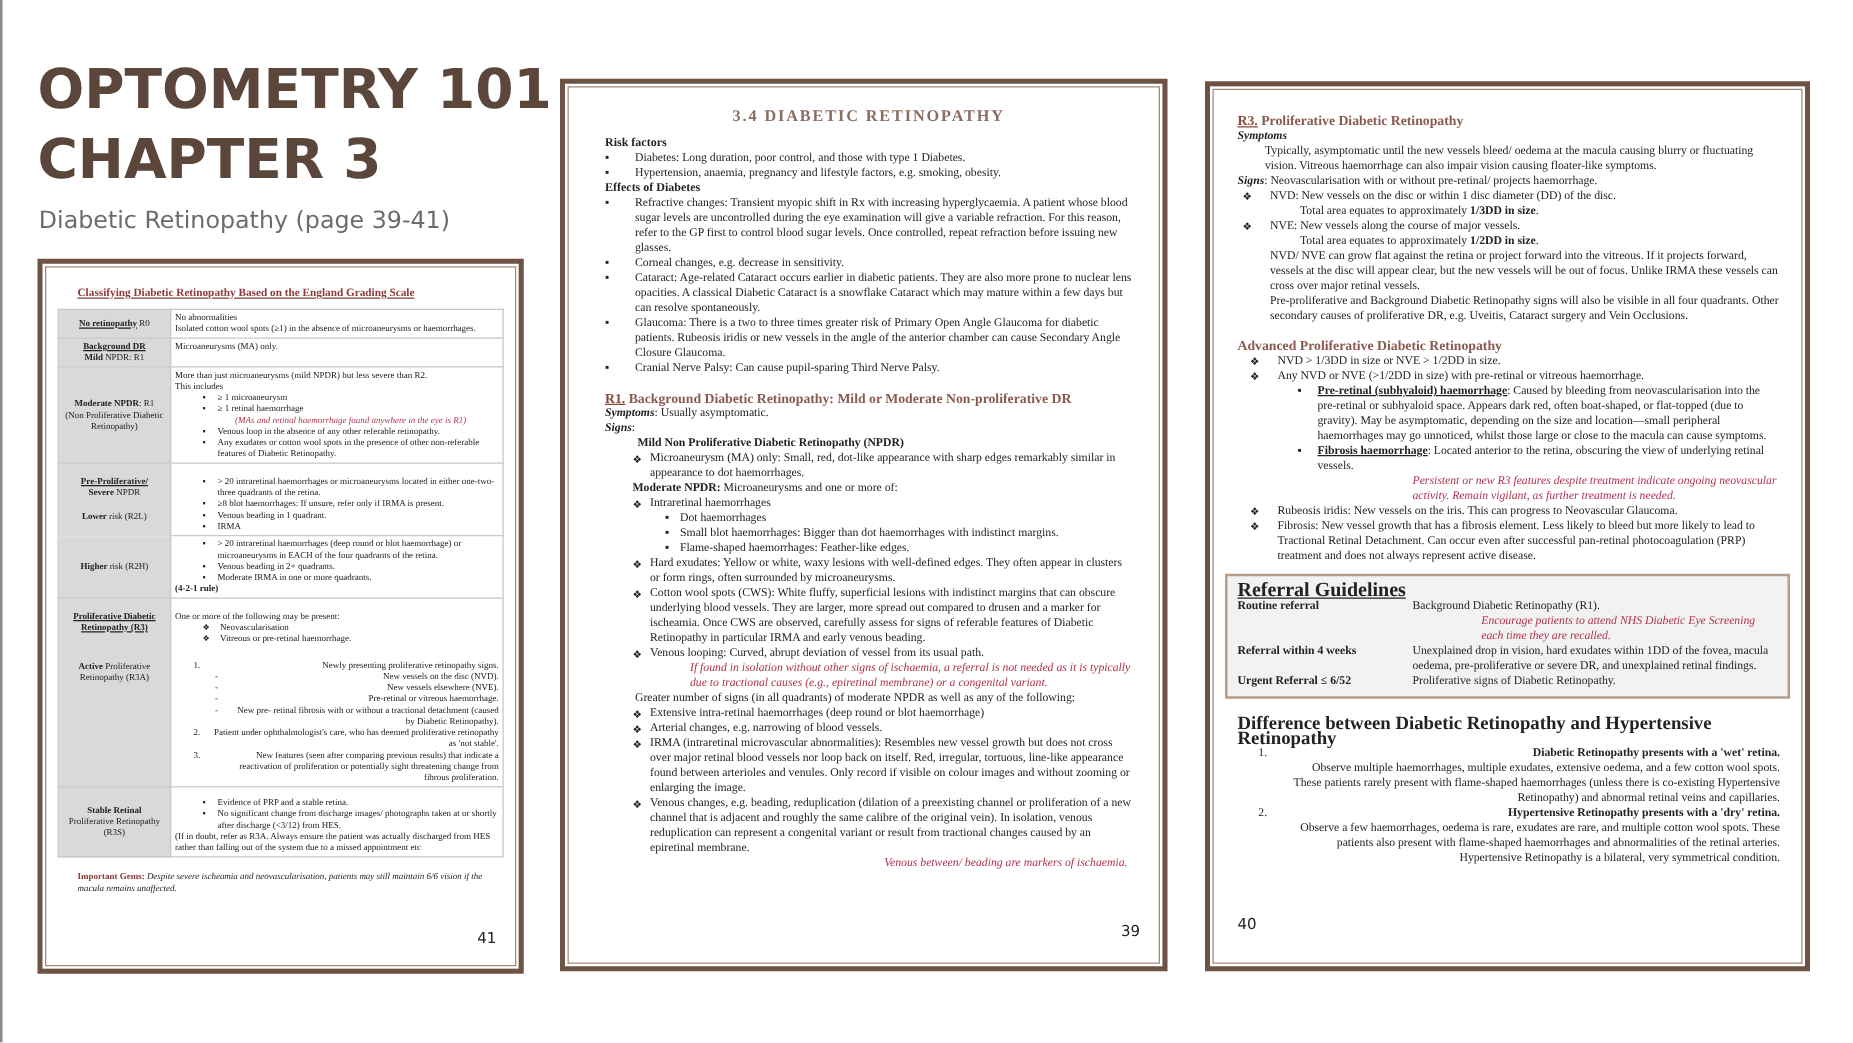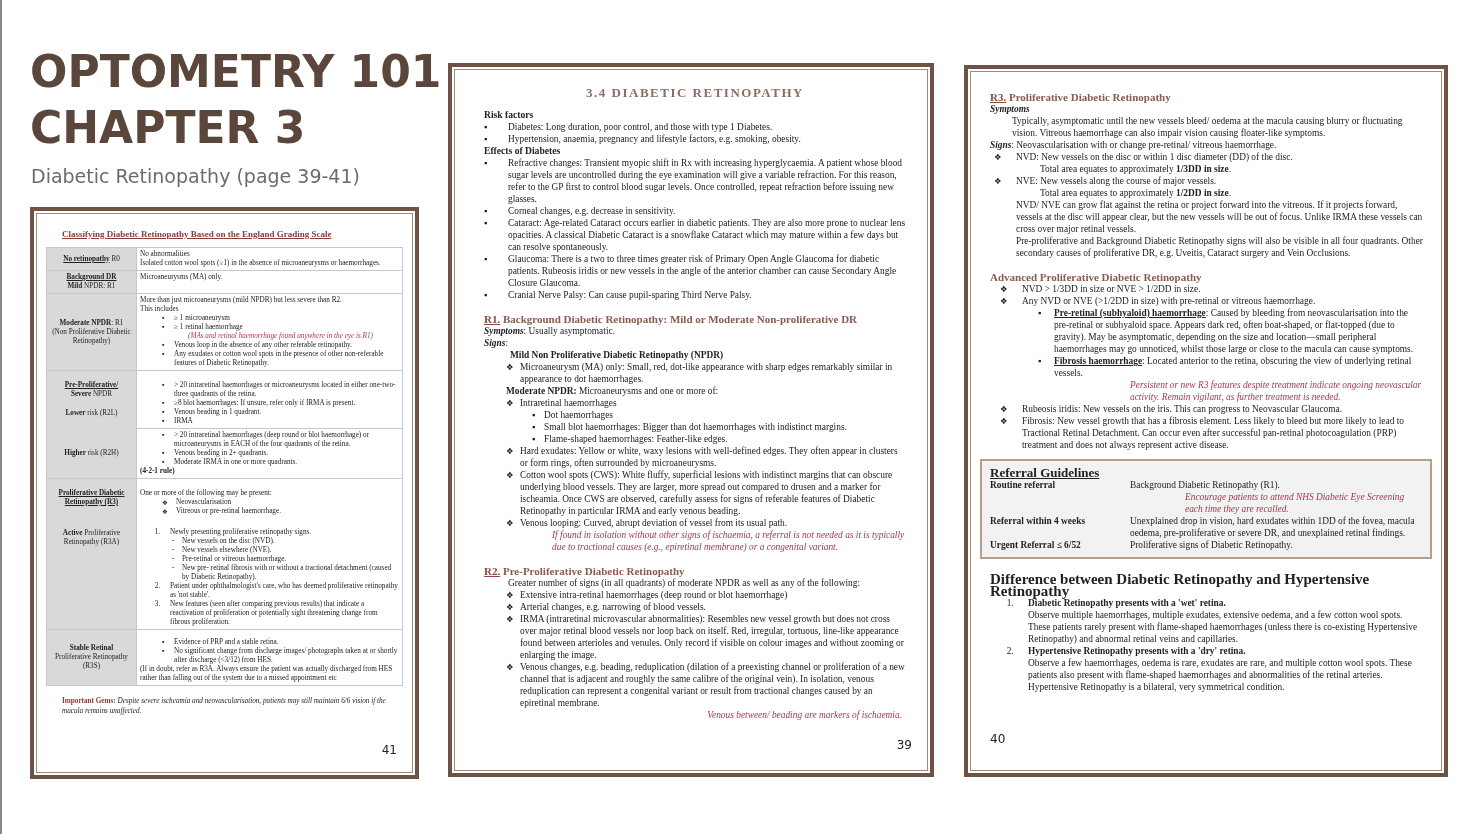--- a/index.html
+++ b/index.html
@@ -24,38 +24,38 @@
   .red { color: #b0334e; font-style: italic; }
   ul.sq { list-style: none; padding-left: 22px; }
   ul.sq li { position: relative; padding-left: 12px; }
   ul.sq li::before { content: "▪"; position: absolute; left: 0; }
   ul.dia { list-style: none; padding-left: 22px; }
   ul.dia li { position: relative; padding-left: 14px; }
   ul.dia li::before { content: "❖"; position: absolute; left: 0; font-size: 0.9em; }
   ul.dash { list-style: none; padding-left: 34px; }
   ul.dash li { position: relative; padding-left: 10px; }
   ul.dash li::before { content: "-"; position: absolute; left: 0; }
-  ol.num { padding-left: 22px; }
+  ol.num { padding-left: 22px; text-align: right; }
   ol.num > li { padding-left: 8px; }
   .gems { font-size: 7.2px; margin: 10px 0 0 16px; line-height: 10px; }
   .gems .g { color: #8a3b3b; font-weight: 700; }
 
   
   #p39 { left: 448px; top: 63px; width: 486px; height: 714px; padding: 20px 24px 10px 32px; font-size: 9.4px; line-height: 12px; }
   .sec-title { font-size: 13px; color: #8a6e64; letter-spacing: 1.5px; margin-bottom: 10px; font-weight: 700; text-align: center; }
   .h-sub { font-weight: 700; font-size: 9.6px; }
   .r-head { font-weight: 700; color: #8a5a50; font-size: 11px; margin-top: 12px; }
   .r-head .rn { text-decoration: underline; color: #8a4a3f; }
   .ind1 { padding-left: 26px; }
   .right-note { text-align: right; padding-right: 4px; }
 
   
   #p40 { left: 964px; top: 65px; width: 484px; height: 712px; padding: 22px 20px 10px 22px; font-size: 9.4px; line-height: 12px; }
   .ref-box { border: 2px solid #b59e8c; background: #f2f2f2; margin: 8px -8px 8px -10px; padding: 6px 8px 6px 8px; }
-  .ref-box .rt { font-weight: 700; text-decoration: underline; font-size: 13px; }
+  .ref-box .rt { font-weight: 700; text-decoration: underline; font-size: 16px; }
   .ref-row { display: flex; }
   .ref-row .k { width: 140px; font-weight: 700; flex-shrink: 0; }
   .ref-row .v { flex: 1; }
 </style>
 </head>
 <body>
 
 <div class="slide-border"></div>
 
 <div class="title">
@@ -199,37 +199,36 @@
     <li>Small blot haemorrhages: Bigger than dot haemorrhages with indistinct margins.</li>
     <li>Flame-shaped haemorrhages: Feather-like edges.</li>
   </ul>
   <ul class="dia ind1">
     <li>Hard exudates: Yellow or white, waxy lesions with well-defined edges. They often appear in clusters or form rings, often surrounded by microaneurysms.</li>
     <li>Cotton wool spots (CWS): White fluffy, superficial lesions with indistinct margins that can obscure underlying blood vessels. They are larger, more spread out compared to drusen and a marker for ischeamia. Once CWS are observed, carefully assess for signs of referable features of Diabetic Retinopathy in particular IRMA and early venous beading.</li>
     <li>Venous looping: Curved, abrupt deviation of vessel from its usual path.</li>
   </ul>
   <div class="red" style="padding-left:68px">If found in isolation without other signs of ischaemia, a referral is not needed as it is typically due to tractional causes (e.g., epiretinal membrane) or a congenital variant.</div>
 
-  <div class="r-head"><span class="rn">R2.</span><span> Pre-Proliferative Diabetic Retinopathy</span></div>
   <div class="ind1" style="padding-left:24px">Greater number of signs (in all quadrants) of moderate NPDR as well as any of the following:</div>
   <ul class="dia ind1">
     <li>Extensive intra-retinal haemorrhages (deep round or blot haemorrhage)</li>
     <li>Arterial changes, e.g. narrowing of blood vessels.</li>
     <li>IRMA (intraretinal microvascular abnormalities): Resembles new vessel growth but does not cross over major retinal blood vessels nor loop back on itself. Red, irregular, tortuous, line-like appearance found between arterioles and venules. Only record if visible on colour images and without zooming or enlarging the image.</li>
     <li>Venous changes, e.g. beading, reduplication (dilation of a preexisting channel or proliferation of a new channel that is adjacent and roughly the same calibre of the original vein). In isolation, venous reduplication can represent a congenital variant or result from tractional changes caused by an epiretinal membrane.</li>
   </ul>
   <div class="red right-note">Venous between/ beading are markers of ischaemia.</div>
   <div class="page-num" style="right:18px;bottom:22px">39</div>
 </div>
 
 <div class="page" id="p40">
   <div class="r-head" style="margin-top:0"><span class="rn">R3.</span><span>  Proliferative Diabetic Retinopathy</span></div>
   <div><b><i>Symptoms</i></b></div>
   <div style="padding-left:22px">Typically, asymptomatic until the new vessels bleed/ oedema at the macula causing blurry or fluctuating vision.  Vitreous haemorrhage can also impair vision causing floater-like symptoms.</div>
-  <div><b><i>Signs</i></b><span>: Neovascularisation with or change pre-retinal/ vitreous haemorrhage.</span></div>
+  <div><b><i>Signs</i></b><span>: Neovascularisation with or without pre-retinal/ projects haemorrhage.</span></div>
   <ul class="dia" style="padding-left:4px">
     <li style="padding-left:22px"><span>NVD: New vessels on the disc or within 1 disc diameter (DD) of the disc.</span><div style="padding-left:24px"><span>Total area equates to approximately </span><b>1/3DD in size</b>.</div></li>
     <li style="padding-left:22px"><span>NVE: New vessels along the course of major vessels.</span><div style="padding-left:24px"><span>Total area equates to approximately </span><b>1/2DD in size</b>.</div></li>
   </ul>
   <div style="padding-left:26px">NVD/ NVE can grow flat against the retina or project forward into the vitreous. If it projects forward, vessels at the disc will appear clear, but the new vessels will be out of focus. Unlike IRMA these vessels can cross over major retinal vessels.</div>
   <div style="padding-left:26px">Pre-proliferative and Background Diabetic Retinopathy signs will also be visible in all four quadrants. Other secondary causes of proliferative DR, e.g. Uveitis, Cataract surgery and Vein Occlusions.</div>
 
   <div class="r-head">Advanced Proliferative Diabetic Retinopathy</div>
   <ul class="dia" style="padding-left:10px">
     <li style="padding-left:22px">NVD &gt; 1/3DD in size or NVE &gt; 1/2DD in size.</li>

